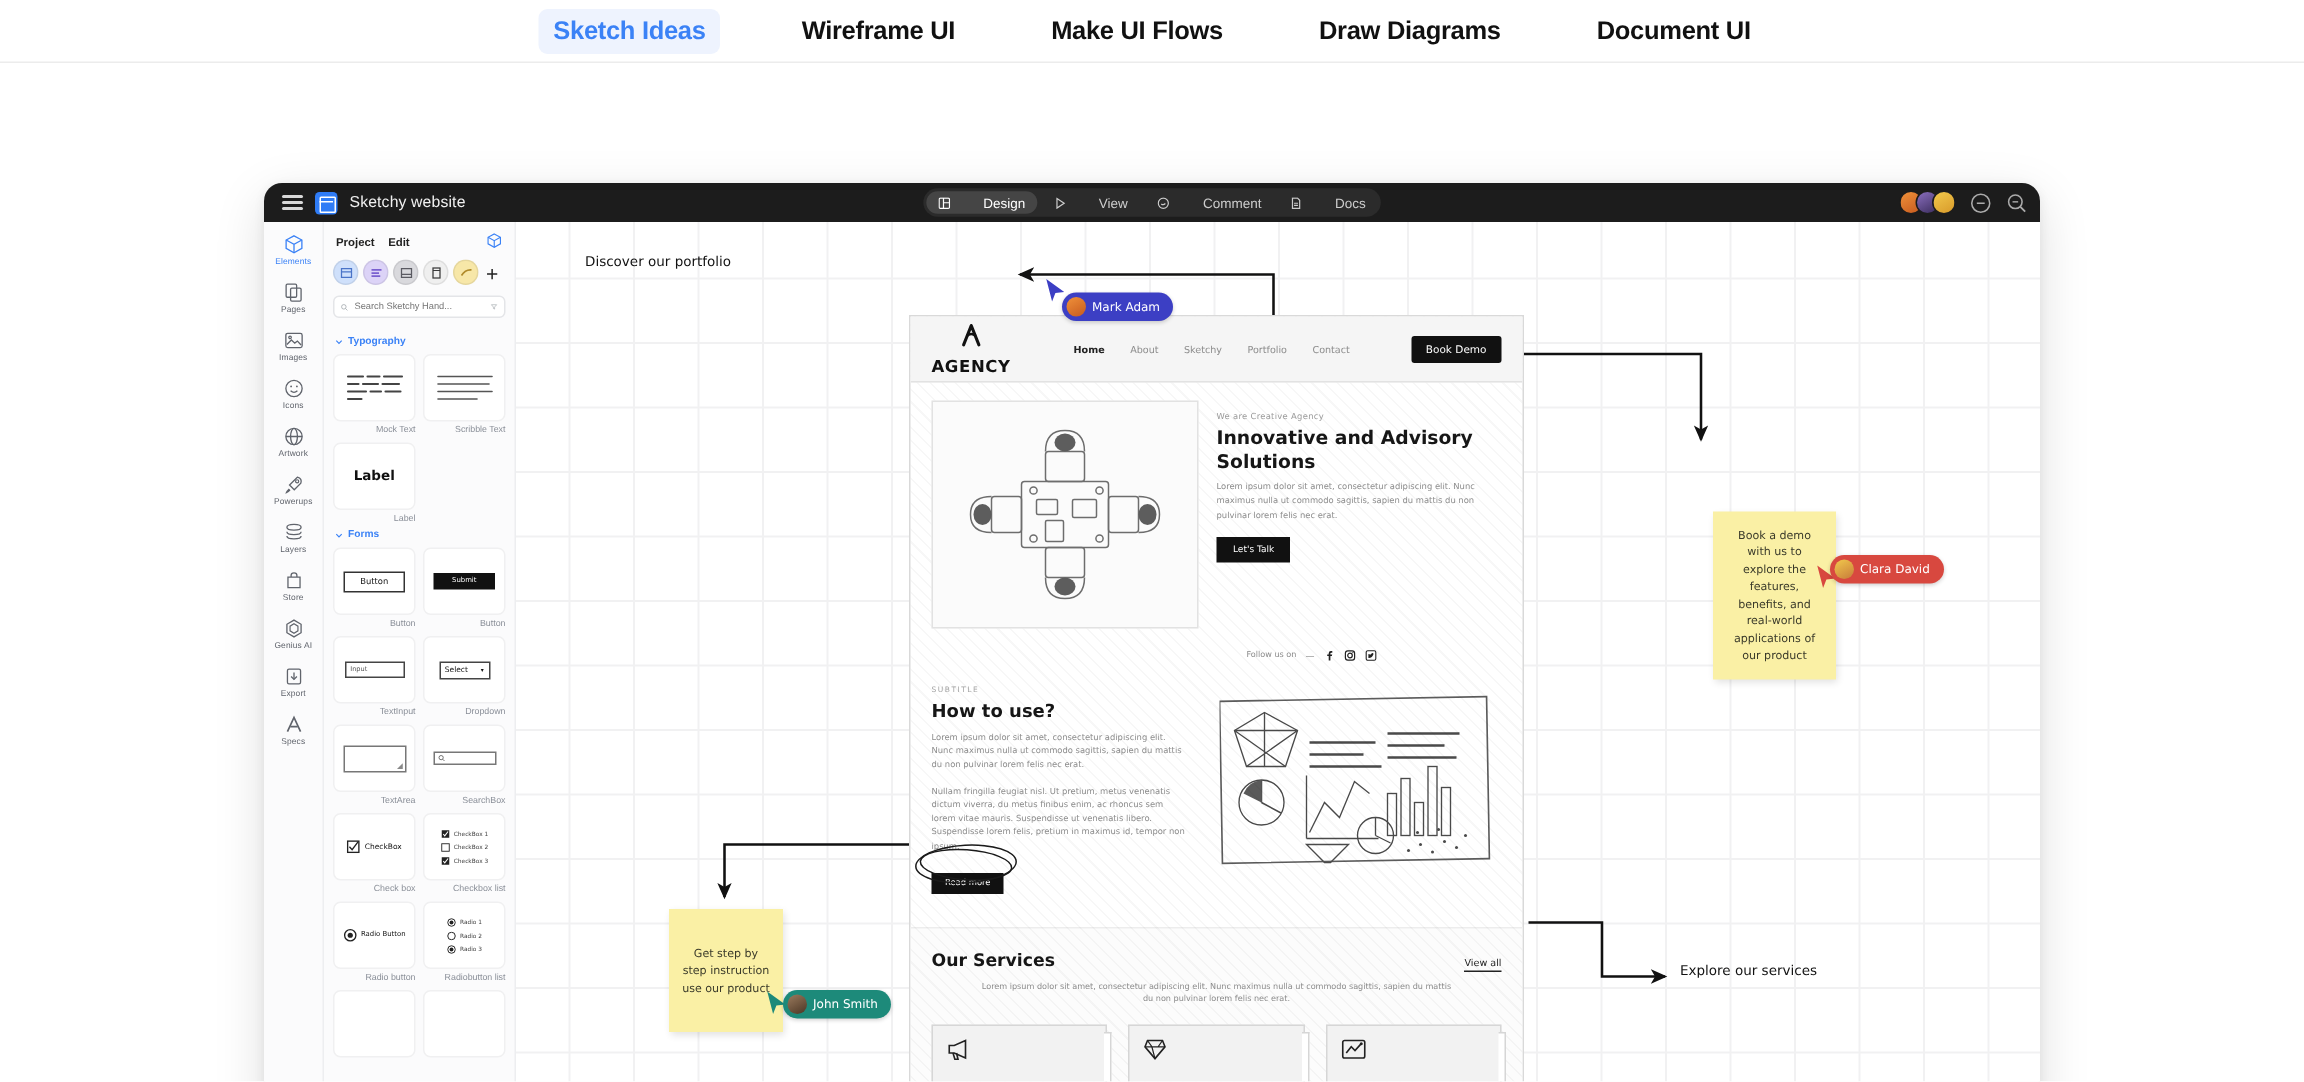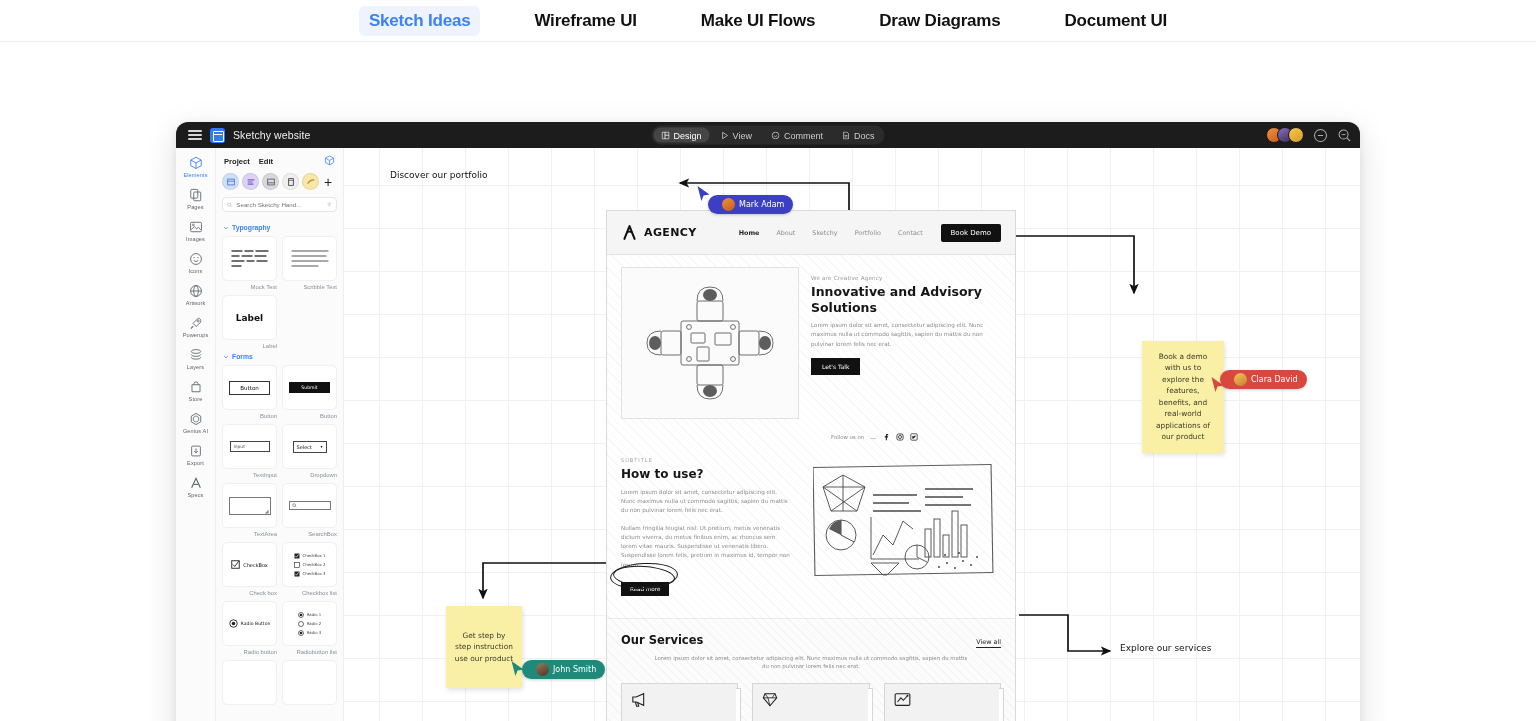--- a/index.html
+++ b/index.html
@@ -74,21 +74,21 @@
   .tb-appicon::after {
     content:""; position:absolute; left:3px; top:6.4px; width:9px; height:1.3px; background:#fff;
   }
   .tb-title { font-size: 10.5px; margin-left: 8px; color:#f0f0f0; letter-spacing:.1px;}
   .tb-center {
     position:absolute; left:50%; top:50%; transform:translate(-50%,-50%);
     display:flex; align-items:center; gap:4px;
     background:#2b2b2b; border-radius:12px; padding:2px;
   }
   .tb-mode {
-    display:flex; align-items:center; gap:4px;
+    display:flex; align-items:center; gap:22px;
     font-size:9px; color:#cdcdcd; padding:2.5px 8px; border-radius:10px; cursor:pointer;
     white-space:nowrap;
   }
   .tb-mode.active { background:#454545; color:#fff; }
   .tb-mode svg { display:block; }
   .tb-right {
     position:absolute; right:8px; top:50%; transform:translateY(-50%);
     display:flex; align-items:center; gap:9px;
   }
   .avatars { display:flex; }
@@ -174,21 +174,21 @@
   }
   .wf-hatch {
     position:absolute; inset:0;
     background-image: repeating-linear-gradient(45deg, rgba(0,0,0,.030) 0 1px, transparent 1px 6px);
     pointer-events:none;
   }
   .wf-nav {
     position:relative; height:44px; display:flex; align-items:center;
     padding:0 14px; background:#f5f5f5; border-bottom:1px solid #e2e2e2;
   }
-  .wf-logo { display:flex; align-items:center; gap:6px; }
+  .wf-logo { display:flex; align-items:center; gap:6px;flex-direction:column; }
   .wf-logo-name { font-size:11px; font-weight:700; letter-spacing:.4px; }
   .wf-links { display:flex; gap:17px; margin-left:42px; }
   .wf-link { font-size:6.4px; color:#8d8d8d; }
   .wf-link.cur { color:#222; font-weight:700; }
   .wf-cta {
     margin-left:auto; background:#111; color:#fff; font-size:7px;
     padding:5px 10px; border-radius:2px;
   }
   .wf-hero { position:relative; display:flex; gap:12px; padding:12px 14px 0 14px; }
   .wf-illus {
@@ -240,21 +240,21 @@
     position:absolute; font-family:"DejaVu Sans", sans-serif;
     font-size:9px; color:#111; white-space:nowrap;
   }
   .note {
     position:absolute; background:#faf0a5; box-shadow:1px 2px 5px rgba(0,0,0,.12);
     font-family:"DejaVu Sans", sans-serif; font-size:7.4px; color:#3a3a2a;
     line-height:1.55; text-align:center; padding:10px 8px;
   }
   .cursor-chip {
     position:absolute; display:flex; align-items:center; gap:4px;
-    border-radius:11px; padding:3px 9px 3px 14px; color:#fff;
+    border-radius:11px; padding:3px 9px 3px 3px; color:#fff;
     font-family:"DejaVu Sans", sans-serif; font-size:8px; white-space:nowrap;
     box-shadow:0 1px 3px rgba(0,0,0,.2);
   }
   .cursor-chip .cav { width:13px; height:13px; border-radius:50%; background:#ddd; overflow:hidden; flex:none;}
   .arrow-svg { position:absolute; left:0; top:0; overflow:visible; pointer-events:none; }
   .ptr { position:absolute; pointer-events:none; }
 </style>
 </head>
 <body>
 

